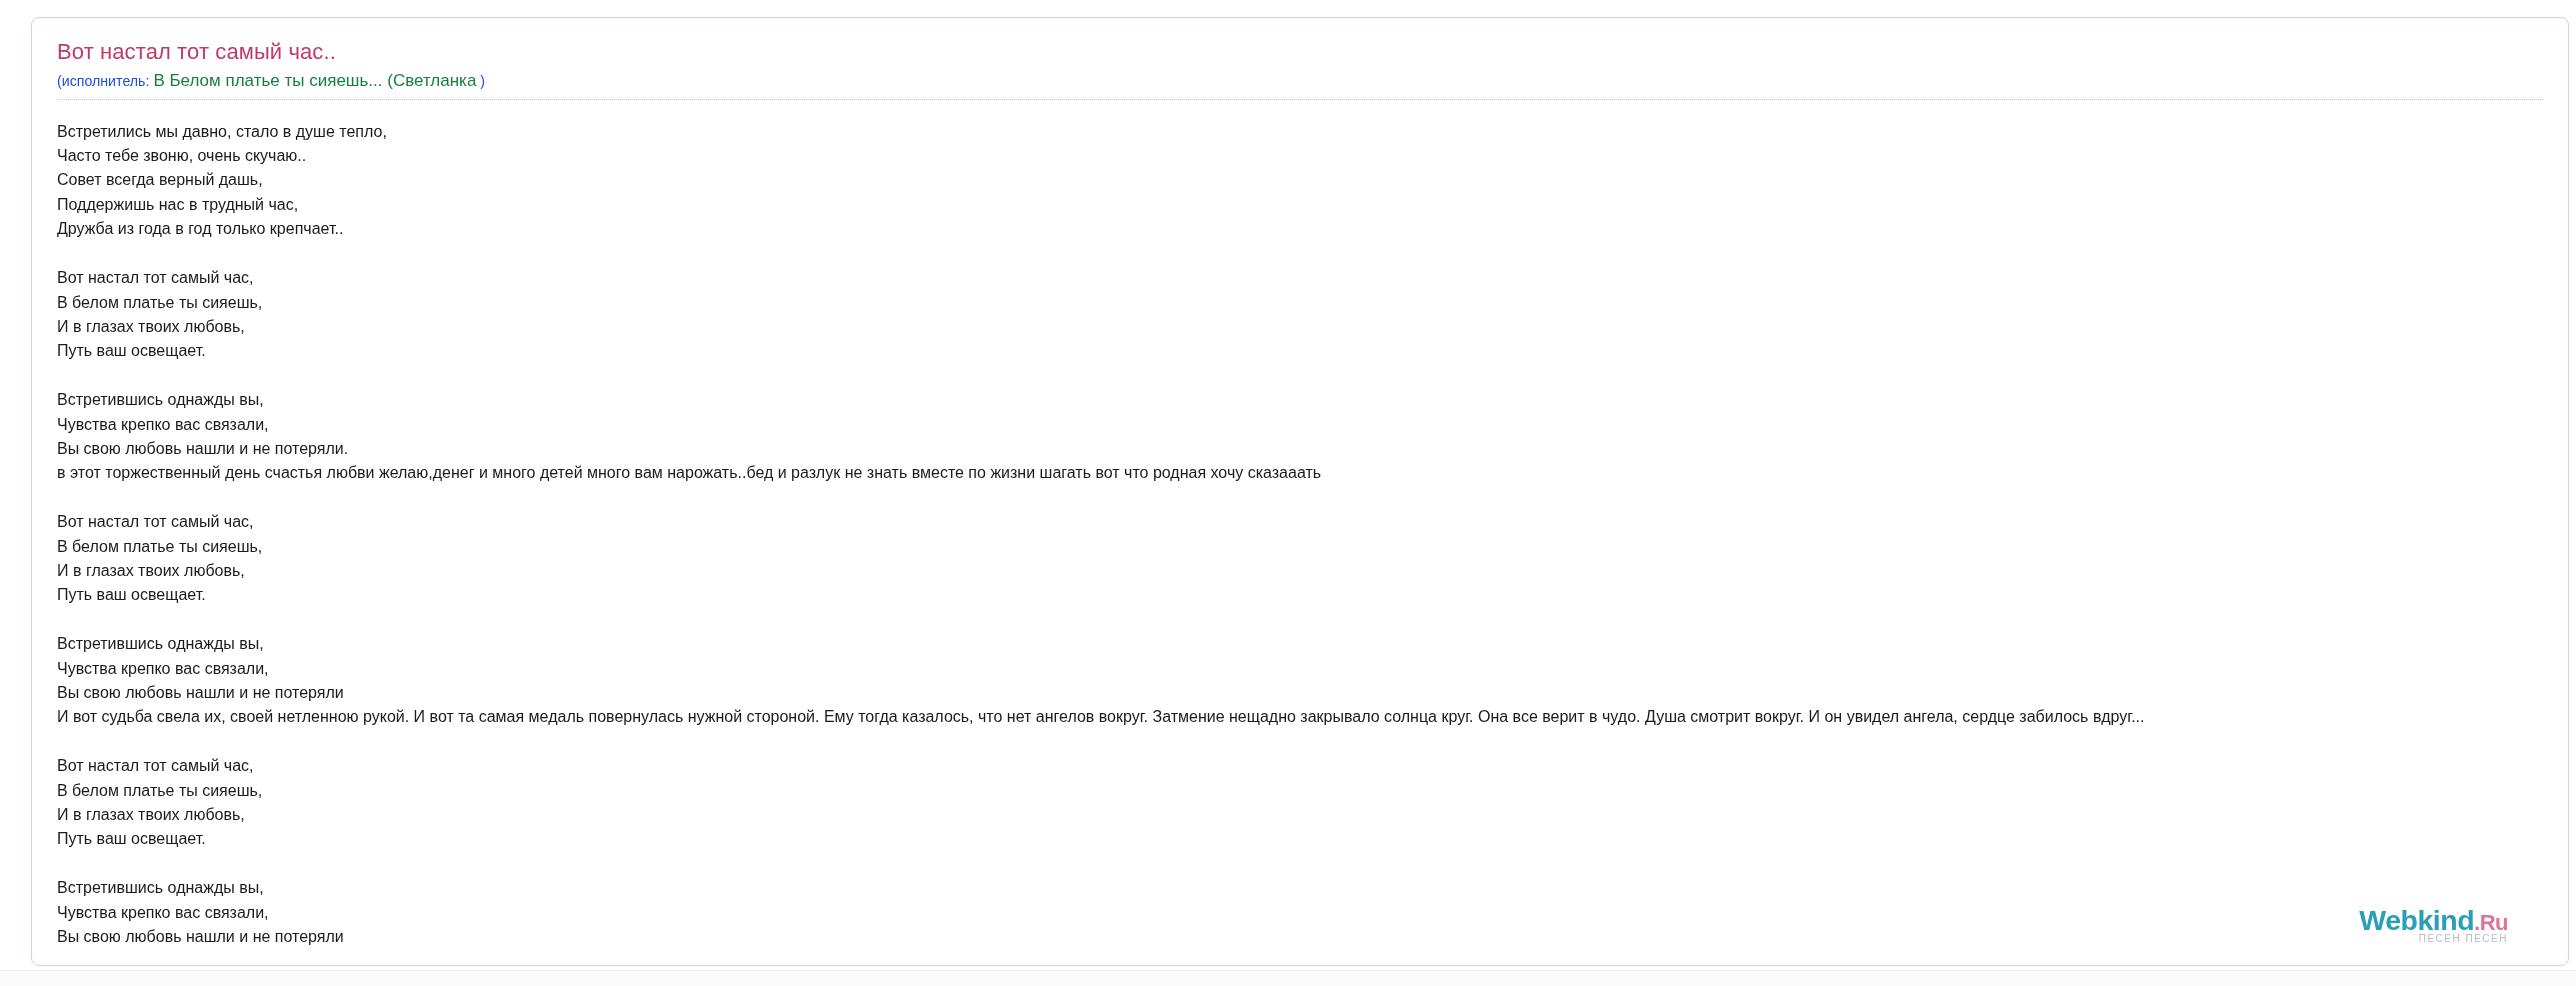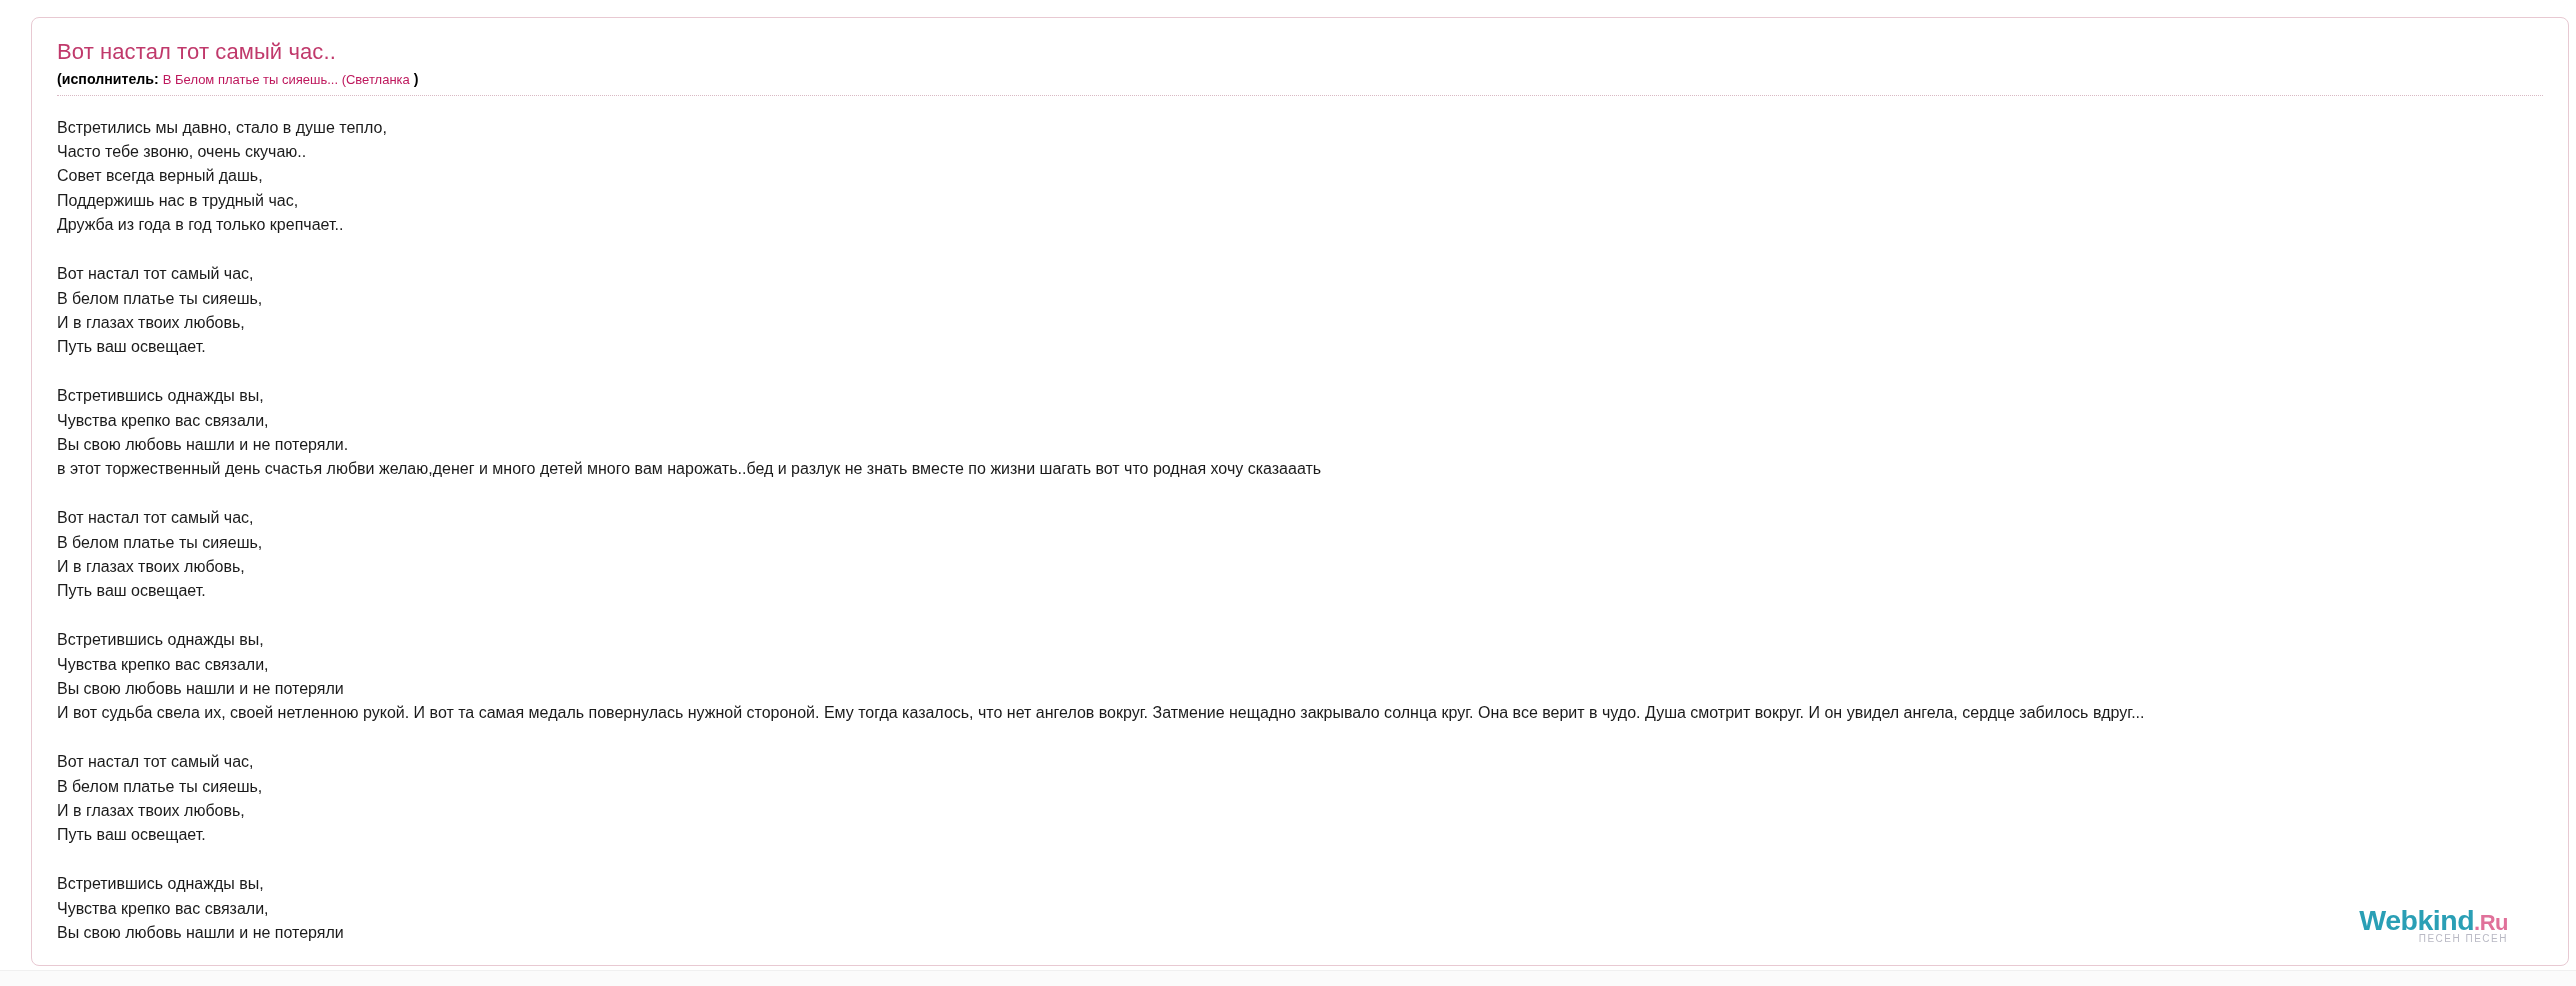--- a/index.html
+++ b/index.html
@@ -42,25 +42,25 @@
     line-height: 1.2;
   }
   .performer-line {
     font-size: 14.2px;
     color: #5a5a5a;
     padding-bottom: 7.6px;
     border-bottom: 0.9px dotted #d9b9c4;
     margin-bottom: 0;
     white-space: nowrap;
   }
-  .performer-line .paren { color: #000000; font-weight: bold; }
+  .performer-line .paren { color: #1d4ed8; }
   .performer-link {
-    color: #be185d;
+    color: #15803d;
     text-decoration: none;
-    font-size: 13px;
+    font-size: 17px;
   }
   .lyrics {
     margin-top: 20px;
     font-size: 16px;
     line-height: 24.4px;
     color: #1b1b1b;
     white-space: pre;
     overflow: hidden;
     font-family: "Liberation Sans", sans-serif;
   }

